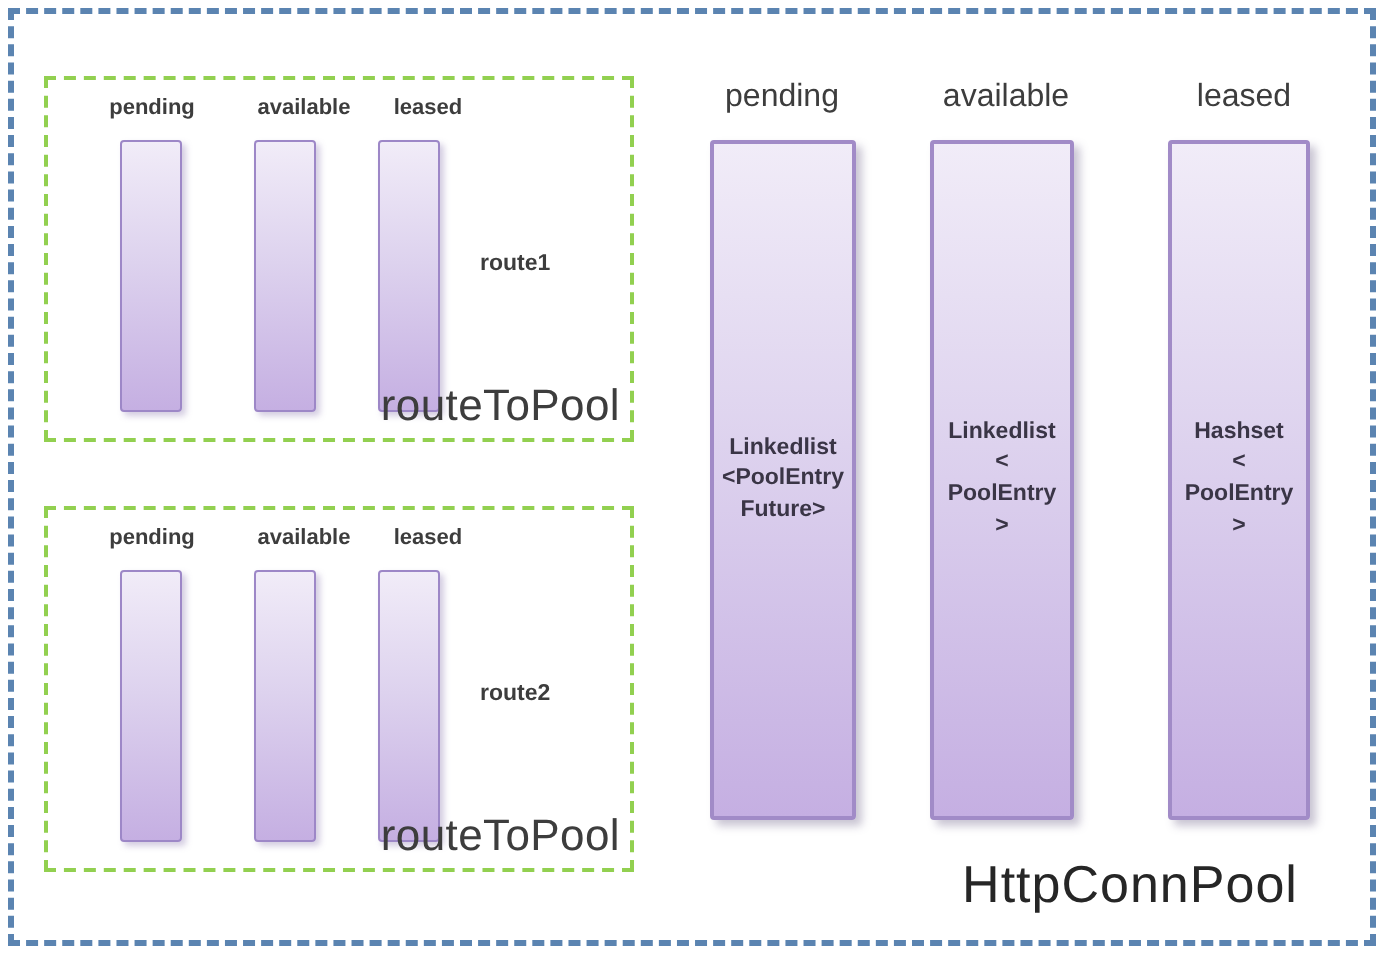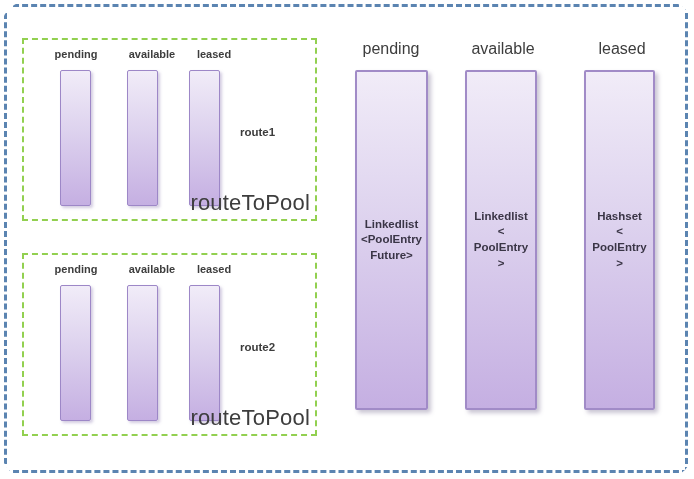--- a/index.html
+++ b/index.html
@@ -7,21 +7,20 @@
     padding: 0;
     background: #ffffff;
     font-family: "Liberation Sans", sans-serif;
   }
   #stage {
     position: relative;
     width: 694px;
     height: 479px;
     background: #ffffff;
     overflow: hidden;
-    border-radius: 31px;
   }
   
   .outer-frame {
     position: absolute;
     left: 4px; top: 4px;
     width: 678px; height: 463px;
     border: 3px dashed #5b84b1;
   }
   
   .route-box {
@@ -171,14 +170,15 @@
 PoolEntry
 &gt;</span>
   </div>
   <div class="pool-col c3">
     <span class="col-text">Hashset
 &lt;
 PoolEntry
 &gt;</span>
   </div>
 
+  <span class="main-title">HttpConnPool</span>
 
 </div>
 
 </body></html>

